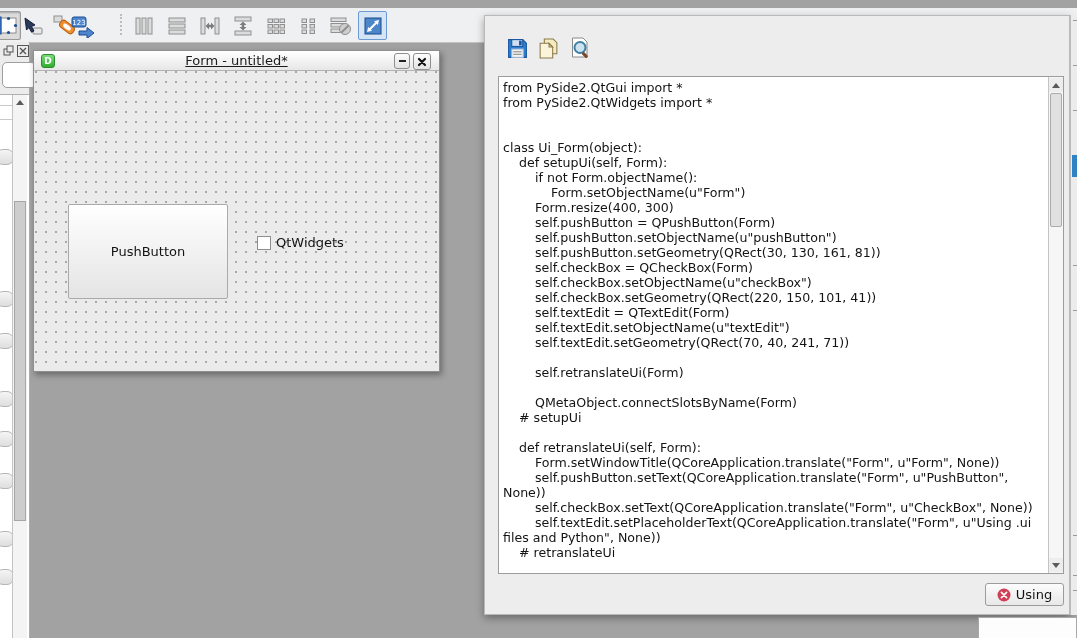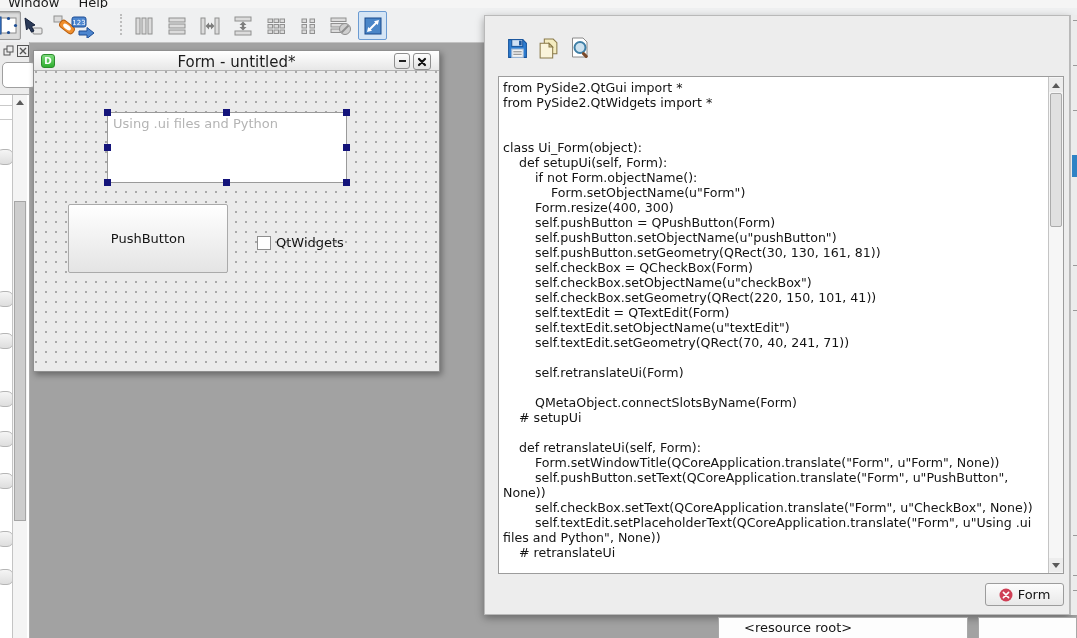--- a/index.html
+++ b/index.html
@@ -27,32 +27,32 @@
     border:1px solid #b5b5b5;border-radius:7px;}
   .mini-scroll{position:absolute;left:12px;top:0;width:14px;height:544px;background:#f4f4f4;border-left:1px solid #c4c4c4;}
   .mini-thumb{position:absolute;left:1px;width:12px;background:#cdcdcd;border:1px solid #a6a6a6;box-sizing:border-box;}
   .arrow-up{width:0;height:0;border-left:4px solid transparent;border-right:4px solid transparent;border-bottom:5px solid #5a5a5a;}
   .arrow-down{width:0;height:0;border-left:4px solid transparent;border-right:4px solid transparent;border-top:5px solid #5a5a5a;}
   
   .formwin{left:33px;top:50px;width:407px;height:322px;background:#ebebeb;border:1px solid #8f8f8f;
     box-shadow:2px 3px 6px rgba(0,0,0,.35);box-sizing:border-box;}
   .ftitle{position:absolute;left:0;top:0;width:100%;height:20px;background:linear-gradient(#ffffff,#e7e7e7);
     border-bottom:1px solid #b3b3b3;box-sizing:border-box;}
-  .ftitle .txt{position:absolute;left:0;right:0;top:2px;text-align:center;font-size:15px;color:#1c1c1c;}
+  .ftitle .txt{position:absolute;left:0;right:0;top:2px;text-align:center;font-size:13px;color:#1c1c1c;text-decoration:underline;}
   .dicon{position:absolute;left:7px;top:3px;width:14px;height:14px;border-radius:3px;
     background:linear-gradient(#7ddb7d,#2fae2f);border:1px solid #2c8c2c;color:#fff;font-size:9px;font-weight:bold;
     display:flex;align-items:center;justify-content:center;box-sizing:border-box;}
   .winbtn{position:absolute;top:2px;height:16px;background:linear-gradient(#fdfdfd,#e2e2e2);
     border:1px solid #8e8e8e;border-radius:3px;display:flex;align-items:center;justify-content:center;box-sizing:border-box;}
   .fbody{position:absolute;left:1px;top:20px;right:1px;bottom:1px;background-color:#ebebeb;
     background-image:radial-gradient(circle,#a9a9a9 0.8px,transparent 0.9px);background-size:10px 10px;background-position:6px 6px;}
   .textedit{position:absolute;left:73px;top:61px;width:240px;height:71px;background:#fff;border:1px solid #9a9a9a;box-sizing:border-box;}
   .textedit .ph{position:absolute;left:5px;top:3px;font-size:13px;color:#b4b4b4;}
   .handle{position:absolute;width:7px;height:7px;background:#14147a;}
-  .pushbtn{position:absolute;left:34px;top:153px;width:160px;height:69px;background:linear-gradient(#ffffff,#e4e4e4);
+  .pushbtn{position:absolute;left:34px;top:153px;width:160px;height:95px;background:linear-gradient(#ffffff,#e4e4e4);
     border:1px solid #aaaaaa;border-radius:2px;display:flex;align-items:center;justify-content:center;font-size:13px;color:#141414;box-sizing:border-box;}
   .cbind{position:absolute;left:223px;top:185px;width:14px;height:14px;background:#fff;border:1px solid #8e8e8e;box-sizing:border-box;}
   .cblabel{position:absolute;left:242px;top:184px;font-size:13px;color:#141414;}
   
   .dialog{left:484px;top:15px;width:586px;height:600px;background:#ededed;border:1px solid #b9b9b9;
     box-shadow:0 3px 8px rgba(0,0,0,.35);box-sizing:border-box;}
   .dbtn{position:absolute;top:18px;width:28px;height:28px;display:flex;align-items:center;justify-content:center;border-radius:3px;}
   .codebox{position:absolute;left:13px;top:60px;width:566px;height:498px;background:#fff;border:1px solid #9c9c9c;box-sizing:border-box;}
   .code{position:absolute;left:4px;top:3px;right:19px;bottom:3px;margin:0;overflow:hidden;
     font-family:"DejaVu Sans","Liberation Sans",sans-serif;font-size:12.6px;line-height:15px;color:#141414;
@@ -68,24 +68,20 @@
   .rtick{position:absolute;right:0;width:4px;height:1px;background:#9a9a9a;}
   .rblue{position:absolute;left:1px;top:140px;width:6px;height:22px;background:#2f83c5;}
   .respanel{top:617px;height:21px;background:#fdfdfd;border:1px solid #a8a8a8;border-bottom:none;box-sizing:border-box;}
   .reslabel{font-size:13px;line-height:19px;padding-left:25px;color:#141414;}
 </style>
 </head>
 <body>
 
 <div class="screen">
 
-  <div class="abs menubar">
-    <span style="margin-left:8px"></span><span class="mi">Window</span>
-    <span class="mi">Help</span>
-  </div>
 
   <div class="abs toolbar">
     <div class="tbtn checked" style="left:-8px">
       <svg width="22" height="22" viewBox="0 0 22 22">
         <rect x="5" y="3" width="15" height="15" fill="#fff" stroke="#8a8a8a"></rect>
         <rect x="1" y="2" width="4" height="17" fill="#3f7fd0" stroke="#1d4d94"></rect>
         <circle cx="12.5" cy="3.5" r="1.6" fill="#1d4d94"></circle>
           <circle cx="12.5" cy="17.5" r="1.6" fill="#1d4d94"></circle>
           <circle cx="19.5" cy="10.5" r="1.6" fill="#1d4d94"></circle>
       </svg>
@@ -238,31 +234,20 @@
       <div class="txt">Form - untitled*</div>
       <div class="winbtn" style="right:29px;width:16px">
         <div style="width:7px;height:2px;background:#222"></div>
       </div>
       <div class="winbtn" style="right:8px;width:18px;height:17px">
         <svg width="10" height="10" viewBox="0 0 10 10">
           <path d="M2 2 L8 8 M8 2 L2 8" stroke="#111" stroke-width="2.2" stroke-linecap="round"></path>
         </svg>
       </div>
     </div>
-    <div class="textedit">
-      <div class="ph">Using .ui files and Python</div>
-      <div class="handle" style="left:-4px;top:-4px"></div>
-      <div class="handle" style="left:calc(50% - 4px);top:-4px"></div>
-      <div class="handle" style="right:-4px;top:-4px"></div>
-      <div class="handle" style="left:-4px;top:calc(50% - 4px)"></div>
-      <div class="handle" style="right:-4px;top:calc(50% - 4px)"></div>
-      <div class="handle" style="left:-4px;bottom:-4px"></div>
-      <div class="handle" style="left:calc(50% - 4px);bottom:-4px"></div>
-      <div class="handle" style="right:-4px;bottom:-4px"></div>
-    </div>
     <div class="pushbtn">PushButton</div>
     <div class="cbind"></div>
     <div class="cblabel">QtWidgets</div>
   </div>
 
   <div class="abs dialog">
     <div class="dbtn" style="left:18px">
       <svg width="23" height="23" viewBox="0 0 22 22">
         <path d="M2.5 2.5 h13.5 l3.5 3.5 v13.5 H2.5 z" fill="#2e7dd1" stroke="#17549c"></path>
         <rect x="5.5" y="11.5" width="11" height="8" fill="#f2f2f2" stroke="#9db7d6"></rect>
@@ -326,34 +311,31 @@
         <div class="sbtn" style="bottom:1px;top:auto">
             <span class="arrow-down"></span>
           </div>
       </div>
     </div>
     <div class="closebtn">
       <svg width="14" height="14" viewBox="0 0 14 14">
         <circle cx="7" cy="7" r="6.5" fill="#cf3f55"></circle>
         <path d="M4.4 4.4 l5.2 5.2 M9.6 4.4 l-5.2 5.2" stroke="#fff" stroke-width="1.6" stroke-linecap="round"></path>
       </svg>
-      <span>Form</span>
+      <span>Using</span>
     </div>
   </div>
 
   <div class="abs rstrip">
     <div class="rblue"></div>
     <div class="rtick" style="top:5px"></div>
       <div class="rtick" style="top:50px"></div>
     <div class="rtick" style="top:95px"></div>
       <div class="rtick" style="top:250px"></div>
     <div class="rtick" style="top:295px"></div>
       <div class="rtick" style="top:520px"></div>
     <div class="rtick" style="top:560px"></div>
       <div class="rtick" style="top:575px"></div>
   </div>
 
-  <div class="abs respanel" style="left:718px;width:250px">
-    <div class="reslabel">&lt;resource root&gt;</div>
-  </div>
   <div class="abs respanel" style="left:978px;width:99px"></div>
 
 </div>
 
 </body></html>

